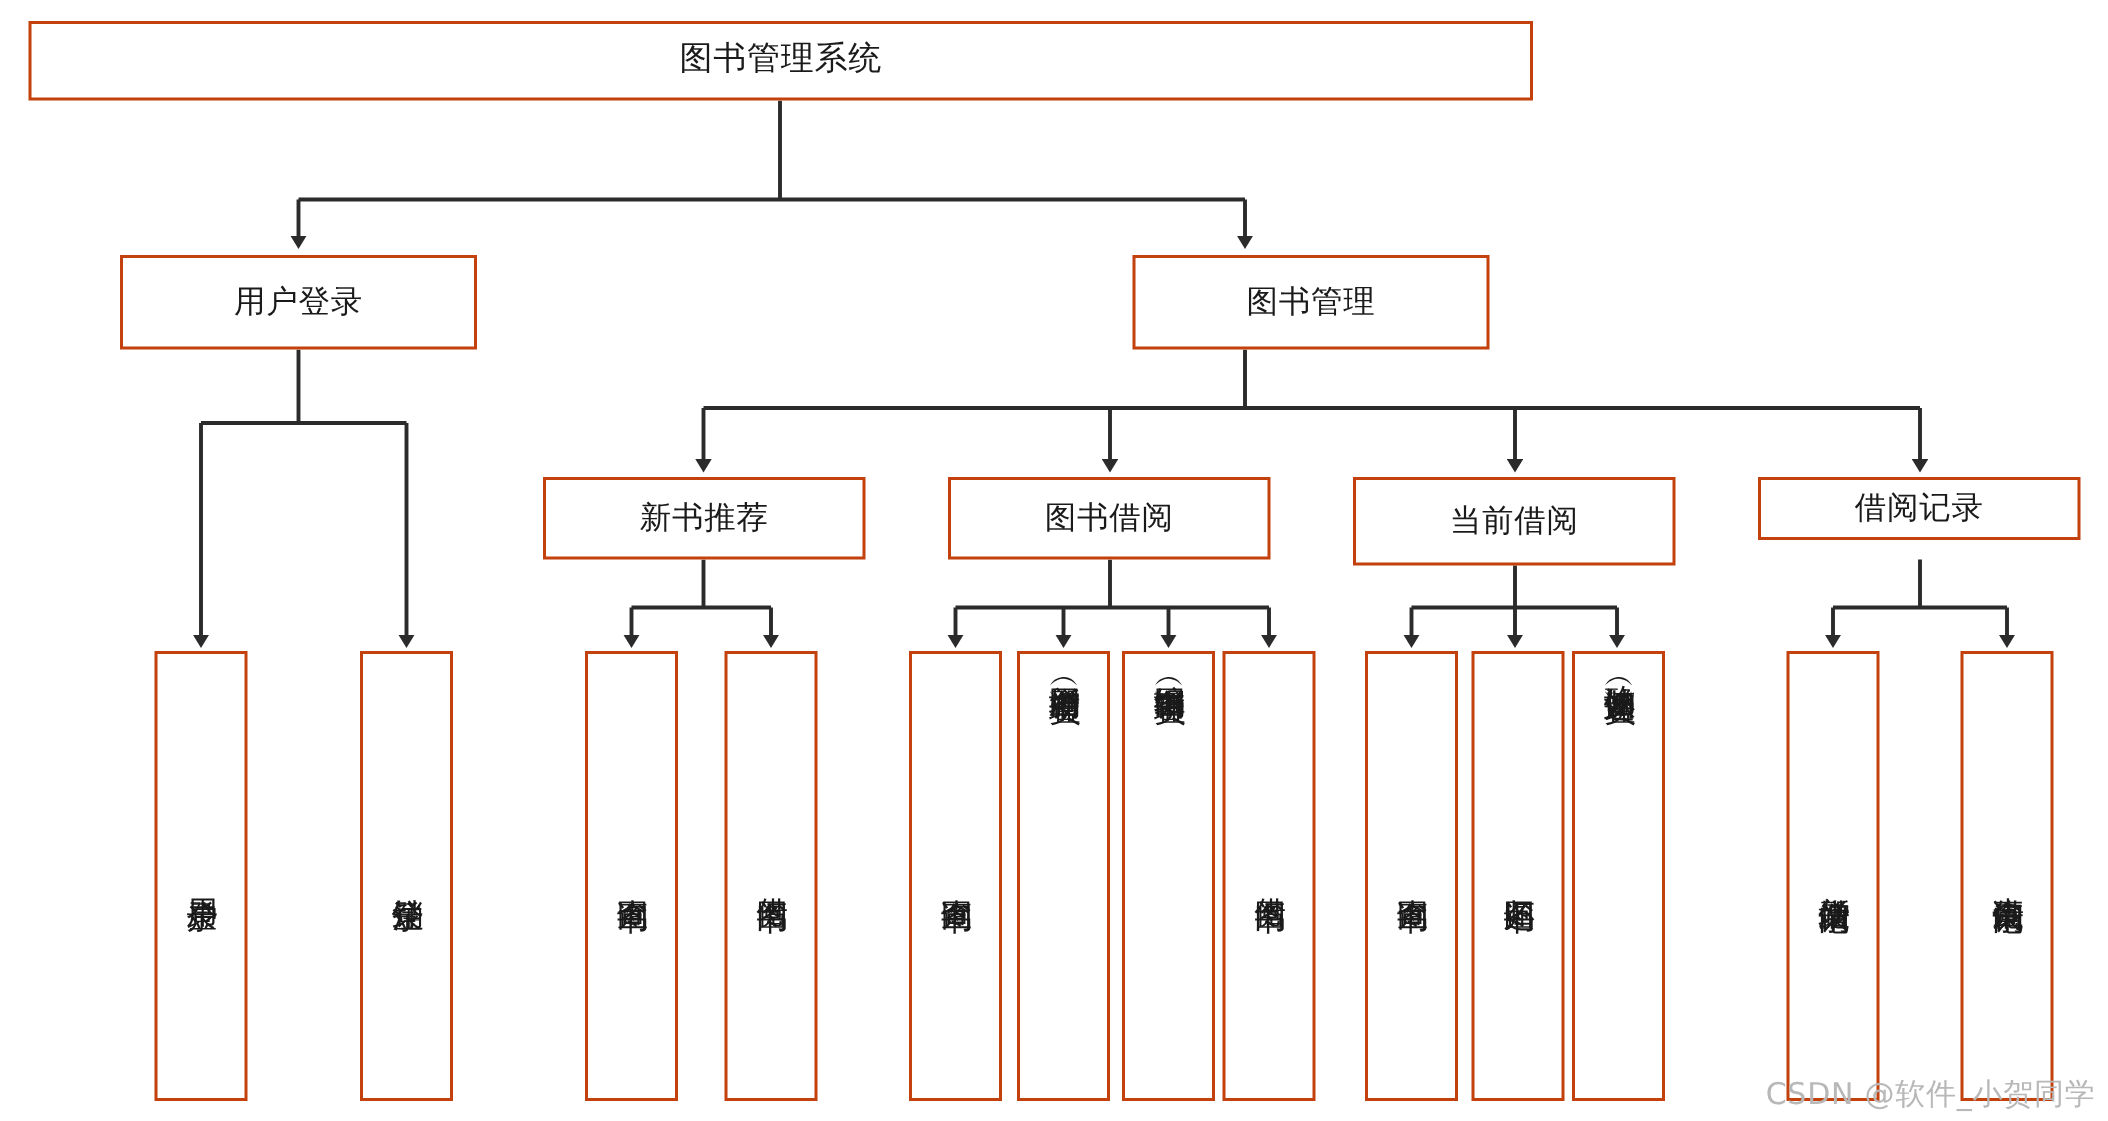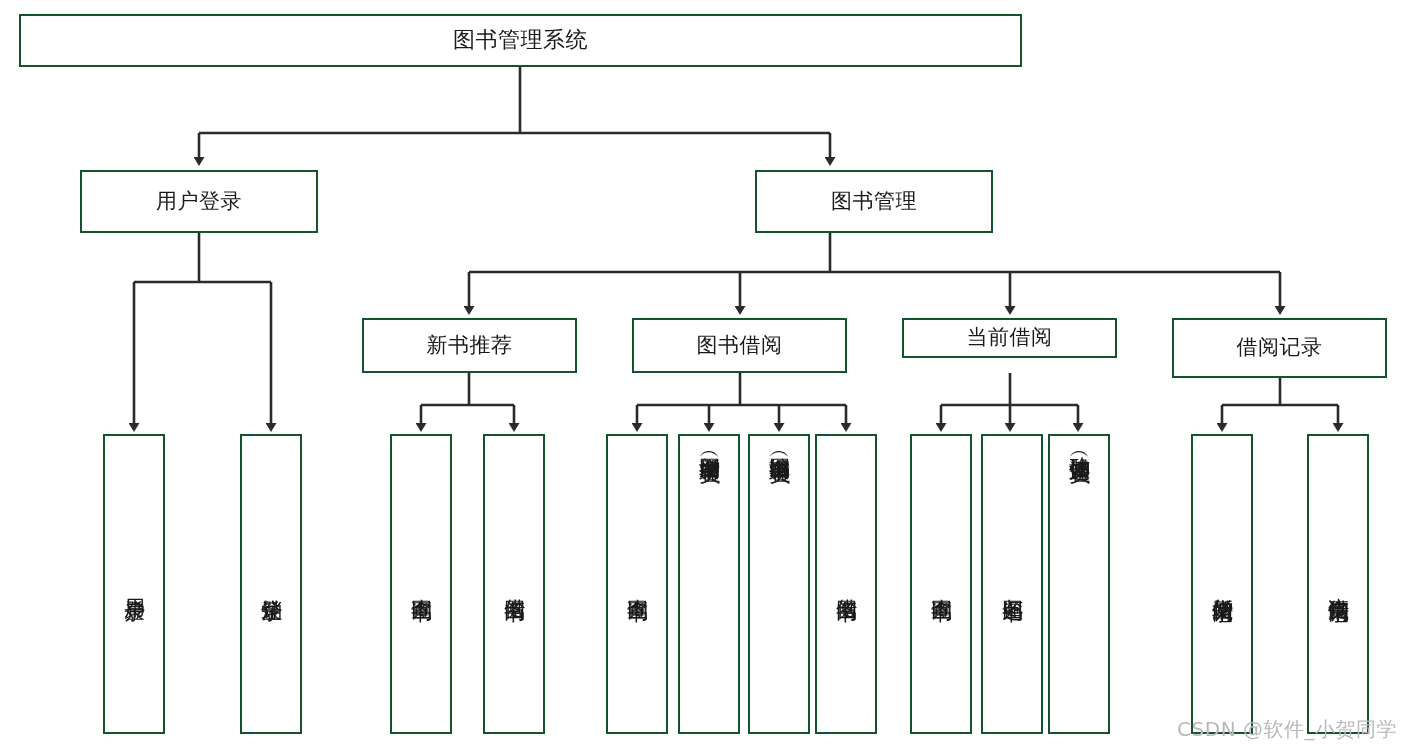--- a/index.html
+++ b/index.html
@@ -21,21 +21,21 @@
     position: absolute;
     left: 0;
     top: 0;
     width: 1405px;
     height: 747px;
     pointer-events: none;
   }
   .node {
     position: absolute;
     box-sizing: border-box;
-    border: 2px solid #14532d;
+    border: 2px solid #c2410c;
     background: #ffffff;
     display: flex;
     align-items: center;
     justify-content: center;
     color: #1a1a1a;
   }
   .node-h .label {
     font-size: 21px;
     line-height: 1.2;
     letter-spacing: 0.5px;
@@ -137,24 +137,24 @@
   <div class="node node-h" style="left:711px; top:170px; width:238px; height:63px;margin-left:44px;">
     <span class="label">图书管理</span>
   </div>
 
   <div class="node node-h" style="left:362px; top:318px; width:215px; height:55px;">
     <span class="label">新书推荐</span>
   </div>
   <div class="node node-h" style="left:632px; top:318px; width:215px; height:55px;">
     <span class="label">图书借阅</span>
   </div>
-  <div class="node node-h" style="left:902px; top:318px; width:215px; height:40px;">
+  <div class="node node-h" style="left:902px; top:318px; width:215px; height:59px;">
     <span class="label">当前借阅</span>
   </div>
-  <div class="node node-h" style="left:1172px; top:318px; width:215px; height:60px;">
+  <div class="node node-h" style="left:1172px; top:318px; width:215px; height:42px;">
     <span class="label">借阅记录</span>
   </div>
 
   <div class="node node-v center-text" style="left:103px; top:434px; width:62px; height:300px;">
     <span class="label">用户登录</span>
   </div>
   <div class="node node-v center-text" style="left:240px; top:434px; width:62px; height:300px;">
     <span class="label">注销登录</span>
   </div>
 

